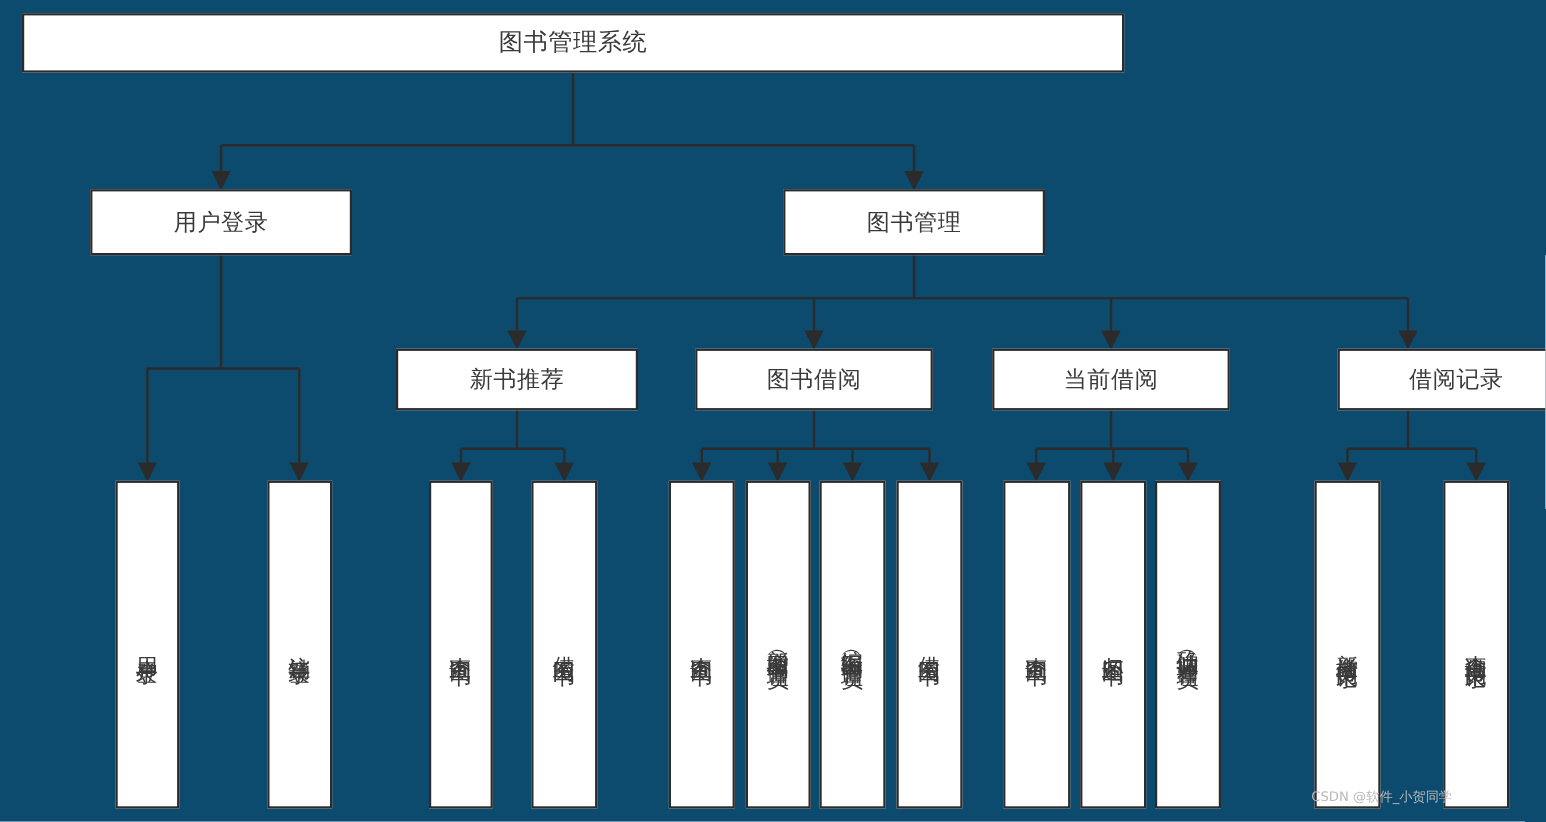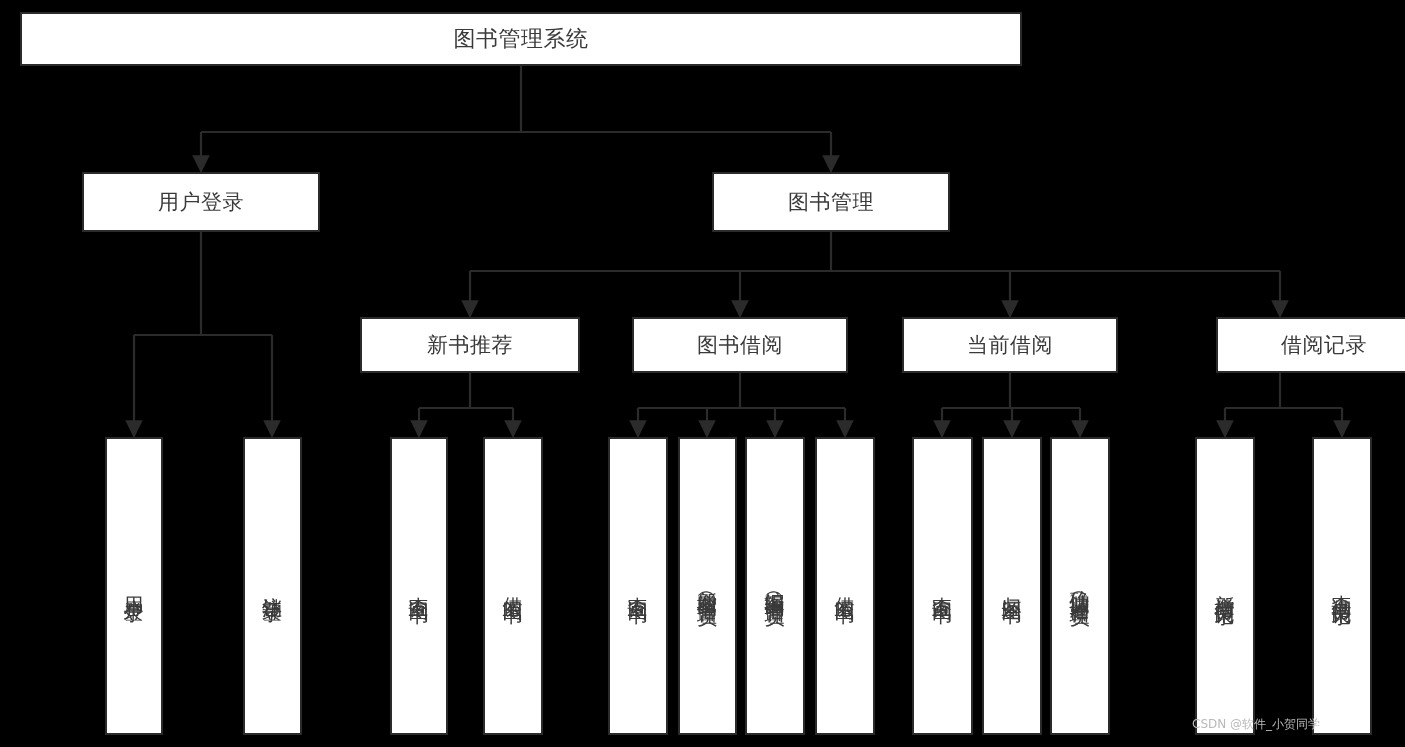--- a/index.html
+++ b/index.html
@@ -8,21 +8,21 @@
     padding: 0;
     background: #ffffff;
   }
   body {
     font-family: "DejaVu Sans", "Liberation Sans", sans-serif;
   }
   #canvas {
     position: relative;
     width: 1405px;
     height: 747px;
-    background: #000000;
+    background: #0c4a6e;
     overflow: hidden;
   }
   #edges {
     position: absolute;
     left: 0;
     top: 0;
     width: 1405px;
     height: 747px;
     pointer-events: none;
   }

